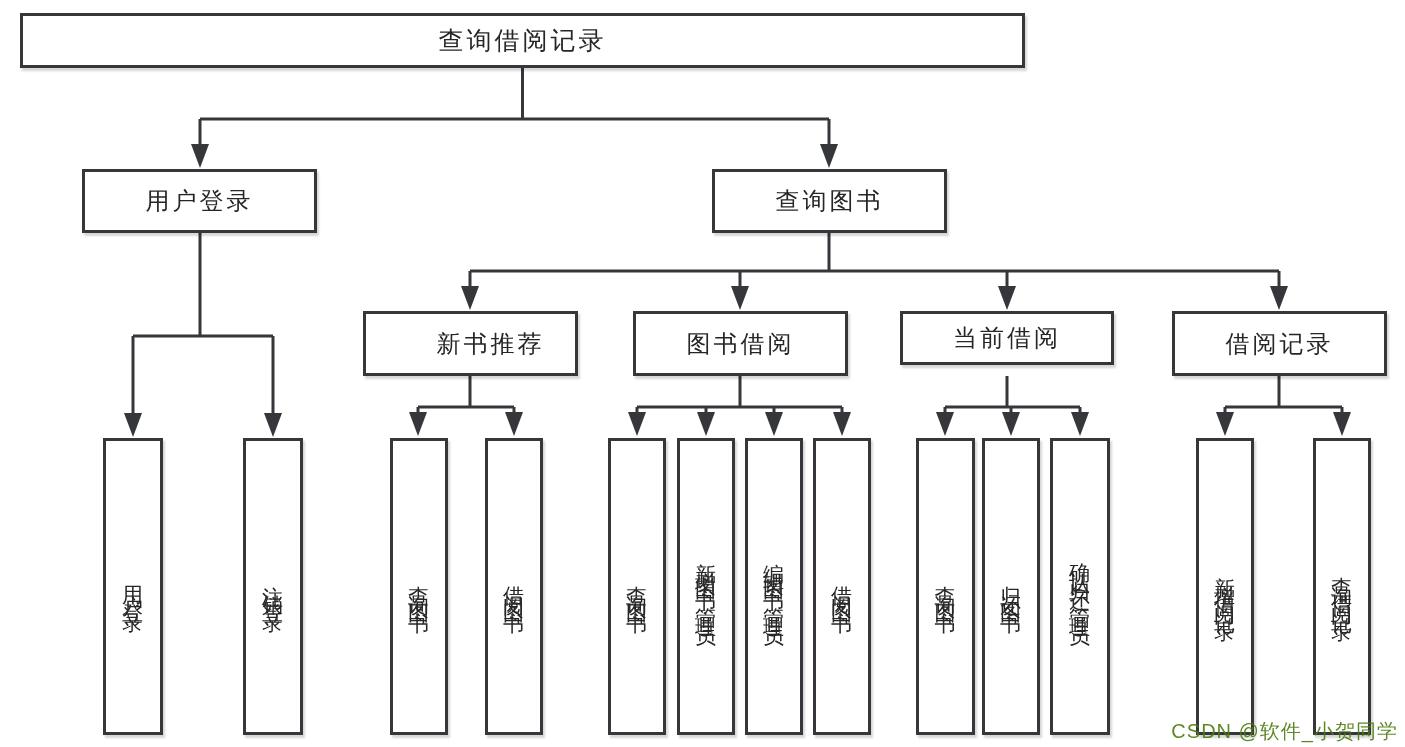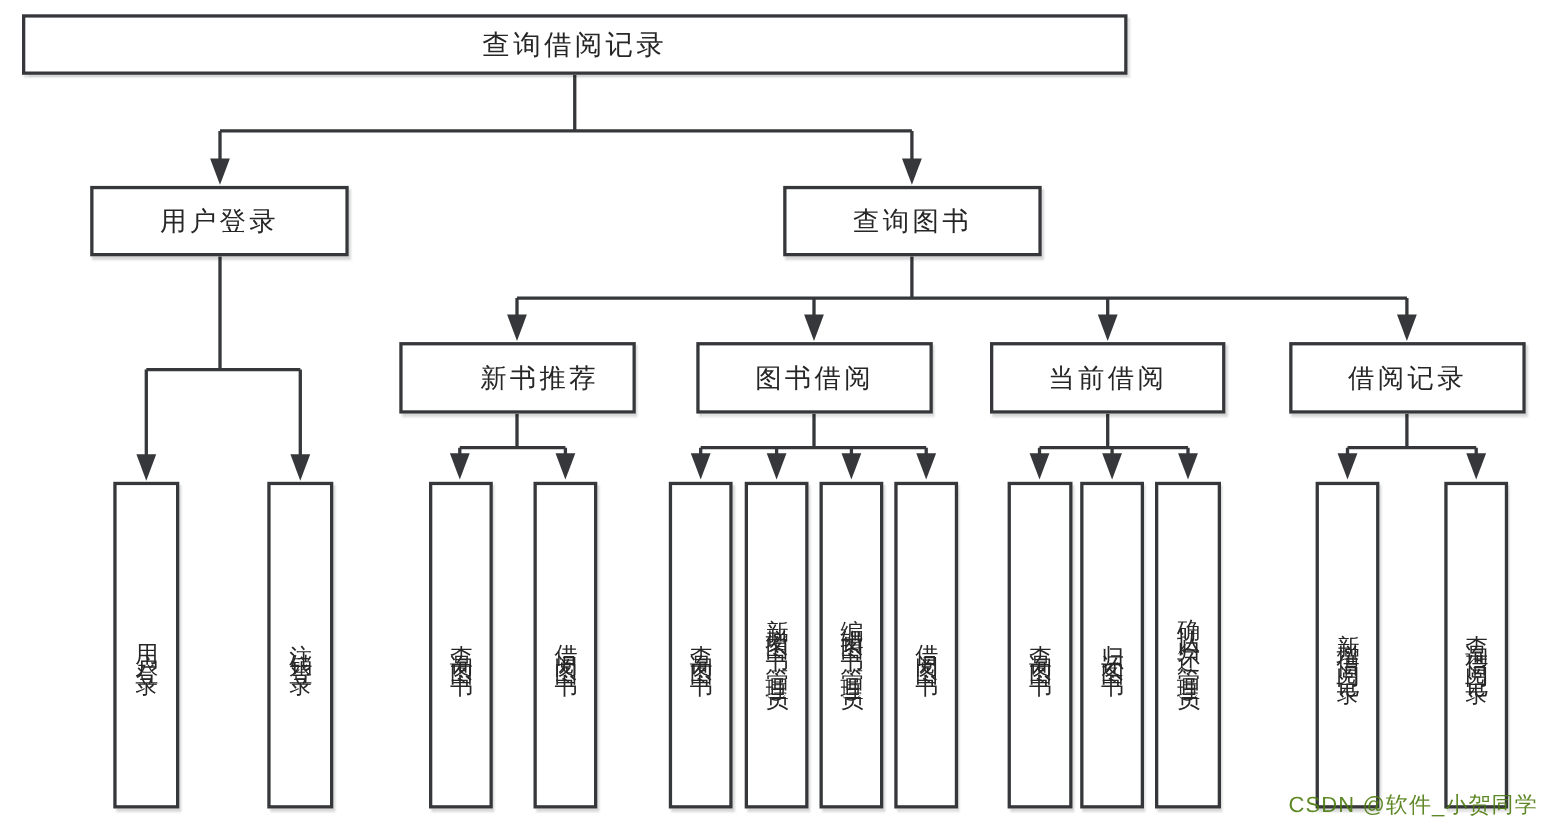--- a/index.html
+++ b/index.html
@@ -106,21 +106,21 @@
   <div class="node" style="left:712px; top:169px; width:235px; height:64px;">
     <span class="hlabel">查询图书</span>
   </div>
 
   <div class="node" style="left:363px; top:311px; width:215px; height:65px;padding-left:40px;">
     <span class="hlabel">新书推荐</span>
   </div>
   <div class="node" style="left:633px; top:311px; width:215px; height:65px;">
     <span class="hlabel">图书借阅</span>
   </div>
-  <div class="node" style="left:900px; top:311px; width:214px; height:65px;">
+  <div class="node" style="left:900px; top:311px; width:214px; height:54px;">
     <span class="hlabel">当前借阅</span>
   </div>
   <div class="node" style="left:1172px; top:311px; width:215px; height:65px;">
     <span class="hlabel">借阅记录</span>
   </div>
 
   <div class="node" style="left:103px; top:438px; width:60px; height:297px;">
     <span class="vtext">用户登录</span>
   </div>
   <div class="node" style="left:243px; top:438px; width:60px; height:297px;">

